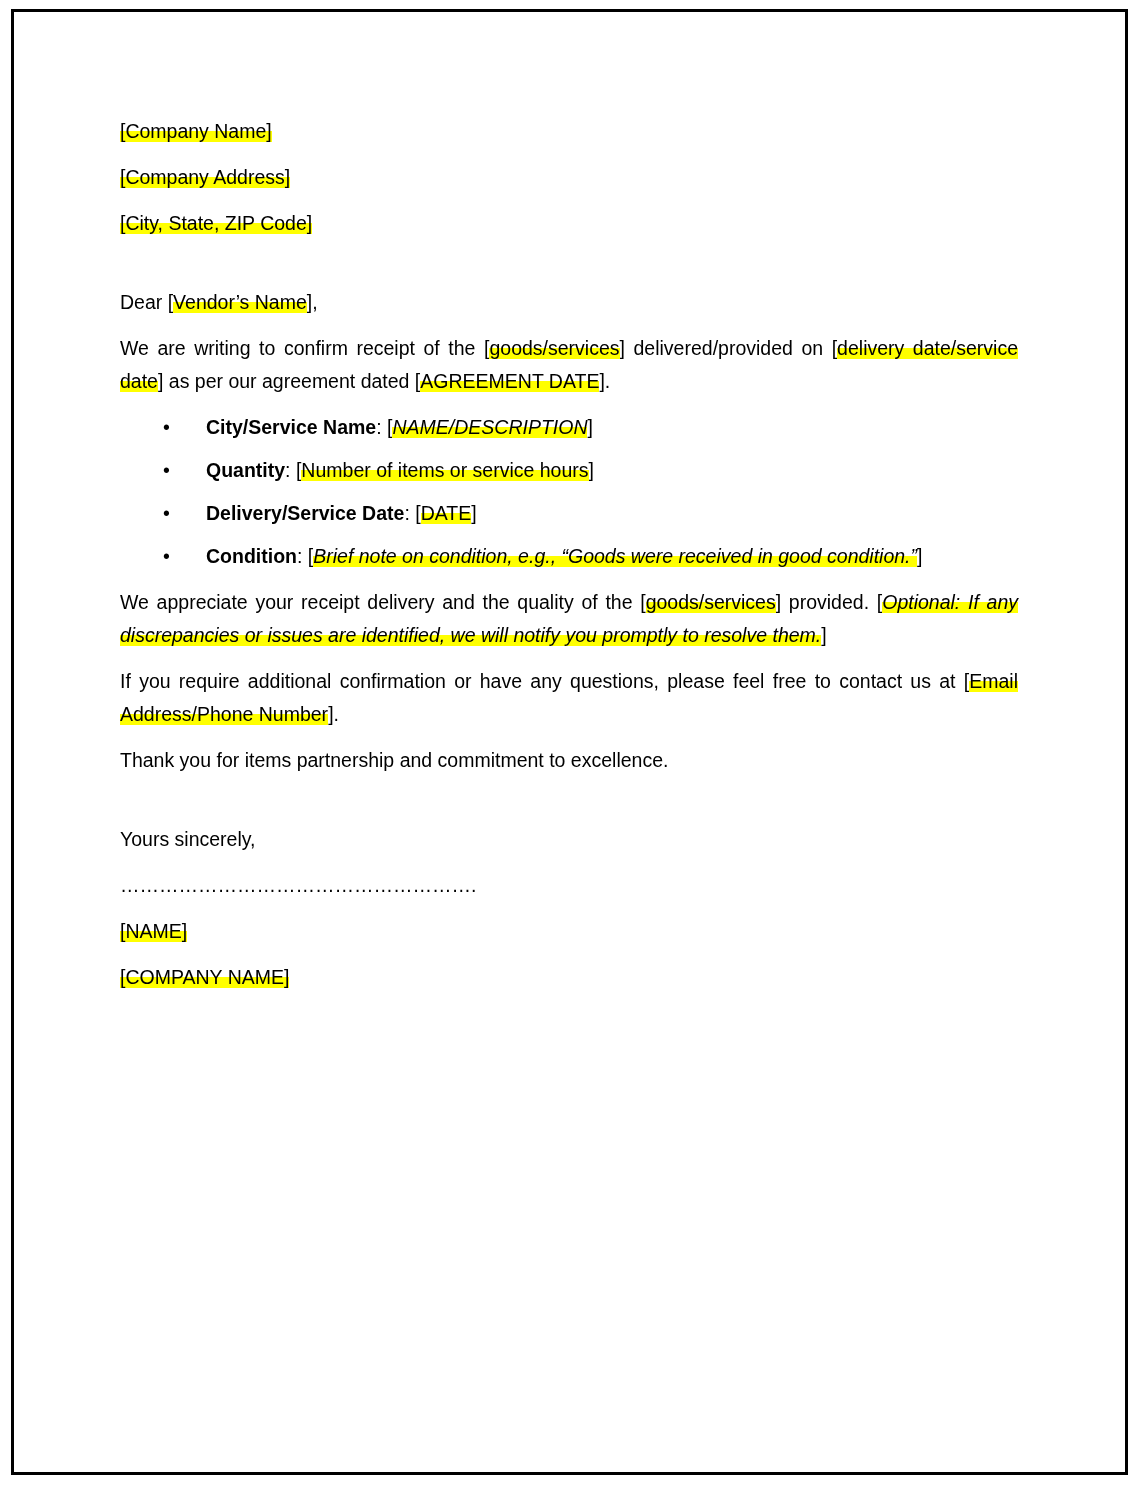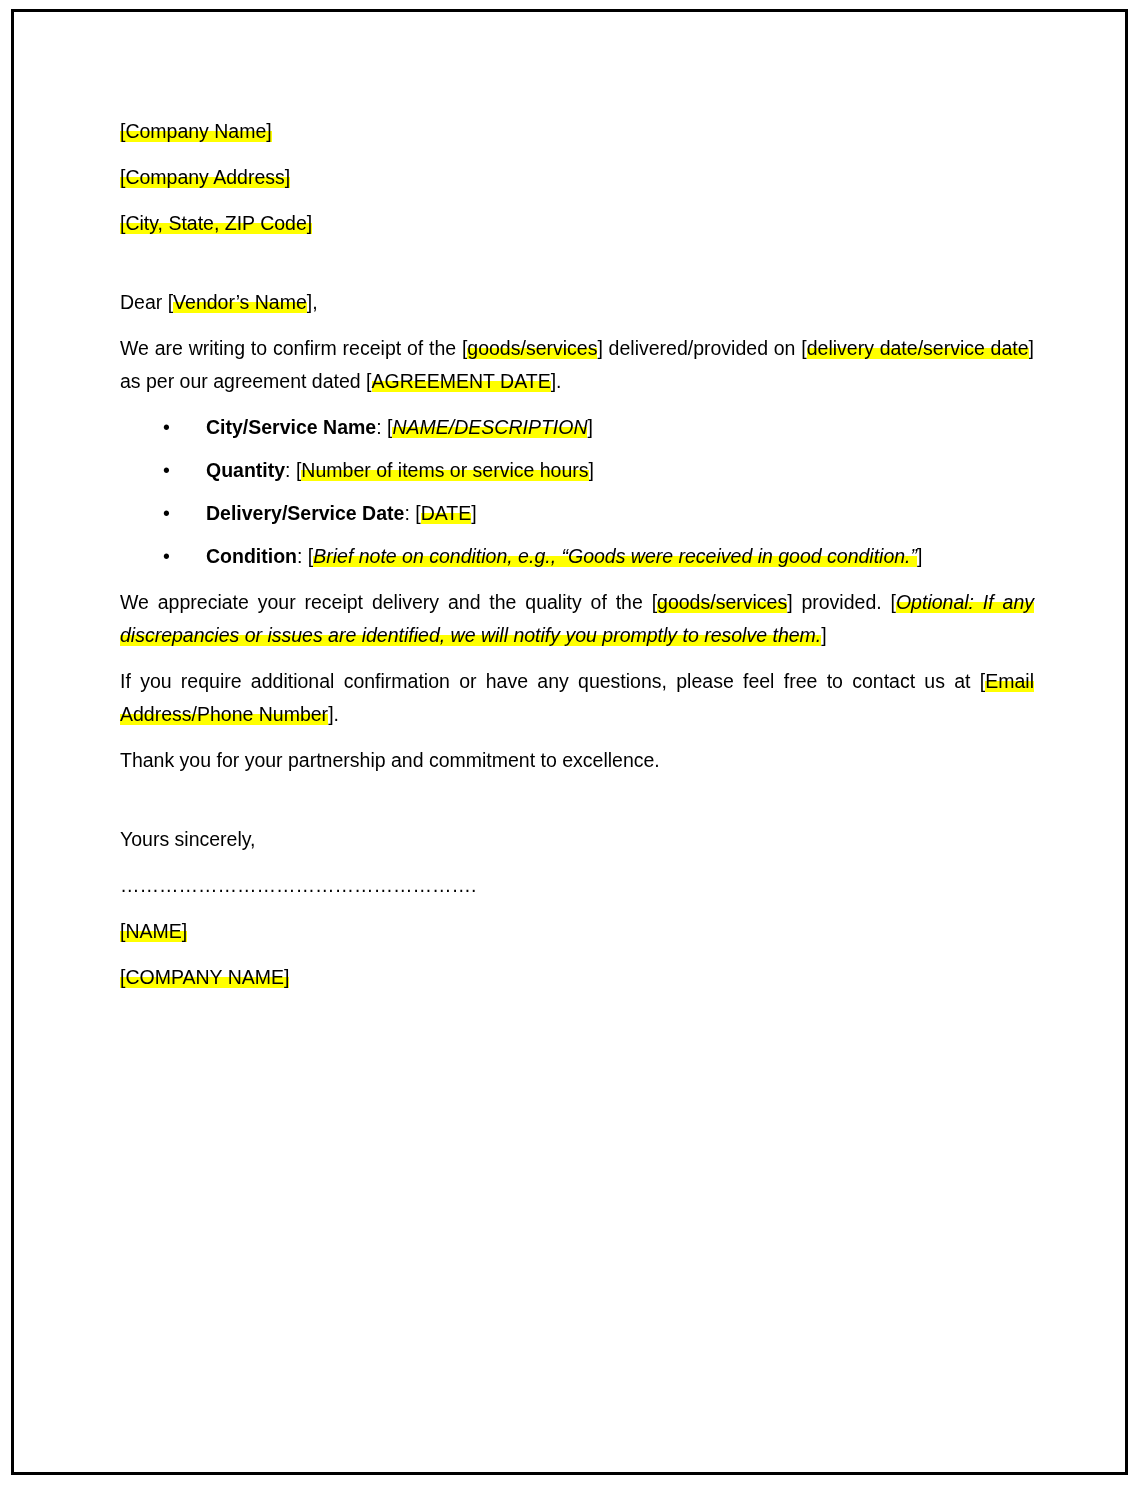--- a/index.html
+++ b/index.html
@@ -31,21 +31,21 @@
     left: 106px;            
     top: 103px;
     width: 914px;           
     font-size: 19.5px;
     line-height: 33px;
     color: #000000;
   }
 
   
   .para {
-    margin: 0 0 13px 0;
+    margin: 0 16px 13px 0;
     text-align: justify;
     text-justify: inter-word;
     position: relative;
   }
   .para.left { text-align: left; }
   .para:last-child { margin-bottom: 0; }
 
   .spacer-line { height: 33px; }
 
   
@@ -128,21 +128,21 @@
       <li>
         <span class="bullet-dot">•</span>
         <b>Condition</b><span>: [</span><span class="hl i">Brief note on condition, e.g., “Goods were received in good condition.”</span><span>]</span>
       </li>
     </ul>
 
     <p class="para"><span>We appreciate your receipt delivery and the quality of the [</span><span class="hl">goods/services</span><span>] provided. [</span><span class="hl bi">Optional: If any</span><span class="hl i"> discrepancies or issues are identified, we will notify you promptly to resolve them.</span><span>]</span></p>
 
     <p class="para"><span>If you require additional confirmation or have any questions, please feel free to contact us at [</span><span class="hl">Email Address/Phone Number</span><span>].</span></p>
 
-    <p class="para left">Thank you for your partnership and commitment to excellence.</p>
+    <p class="para left">Thank you for items partnership and commitment to excellence.</p>
 
     <div class="spacer-line"></div>
 
     <p class="para left">Yours sincerely,</p>
 
     <p class="para left dotted-line">……………………………………………….</p>
 
     <p class="para left"><span class="hl">[NAME]</span></p>
 
 

